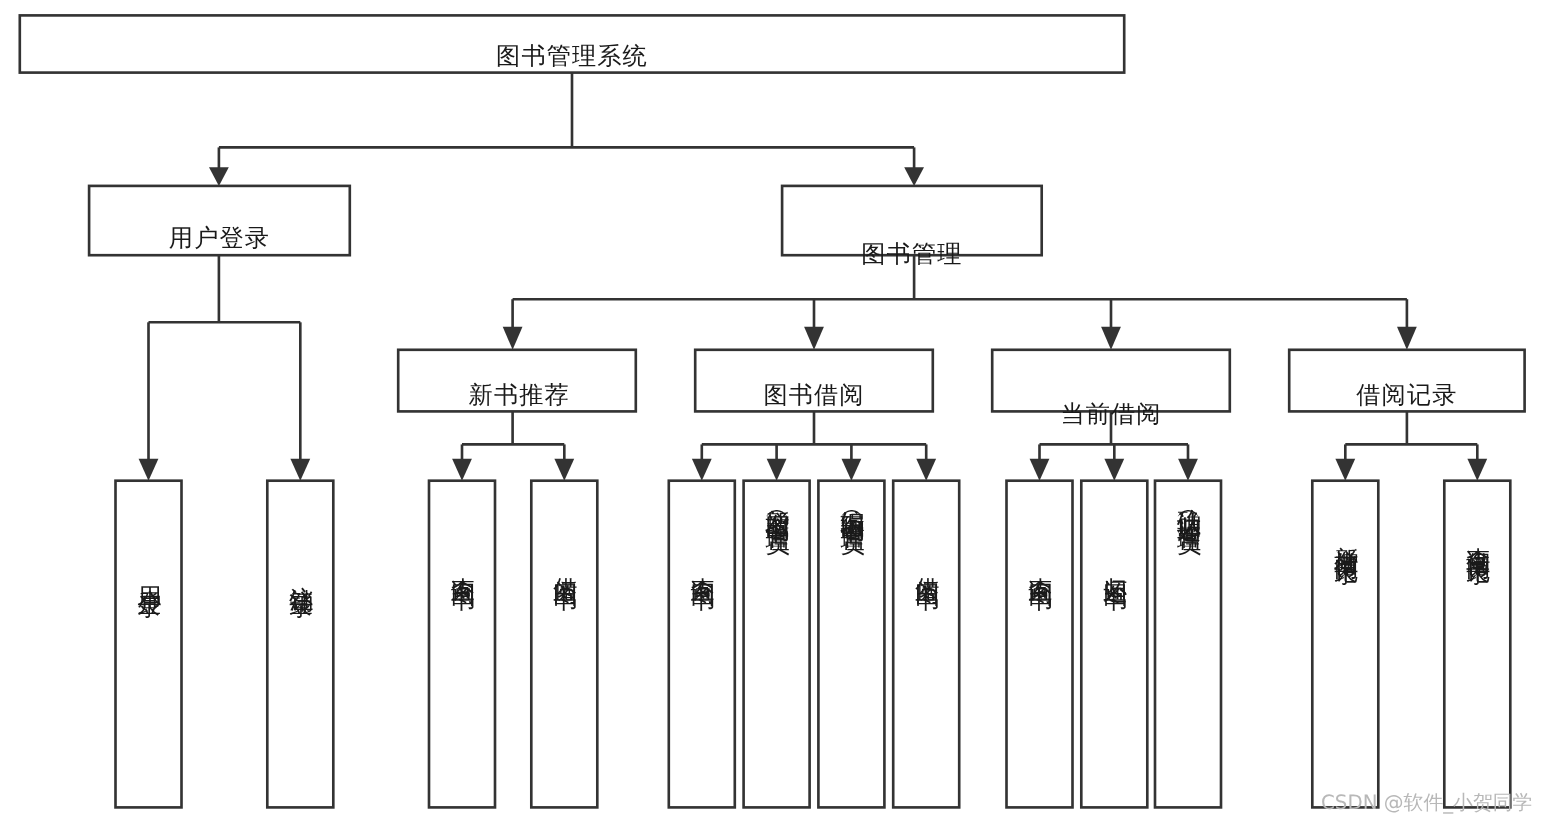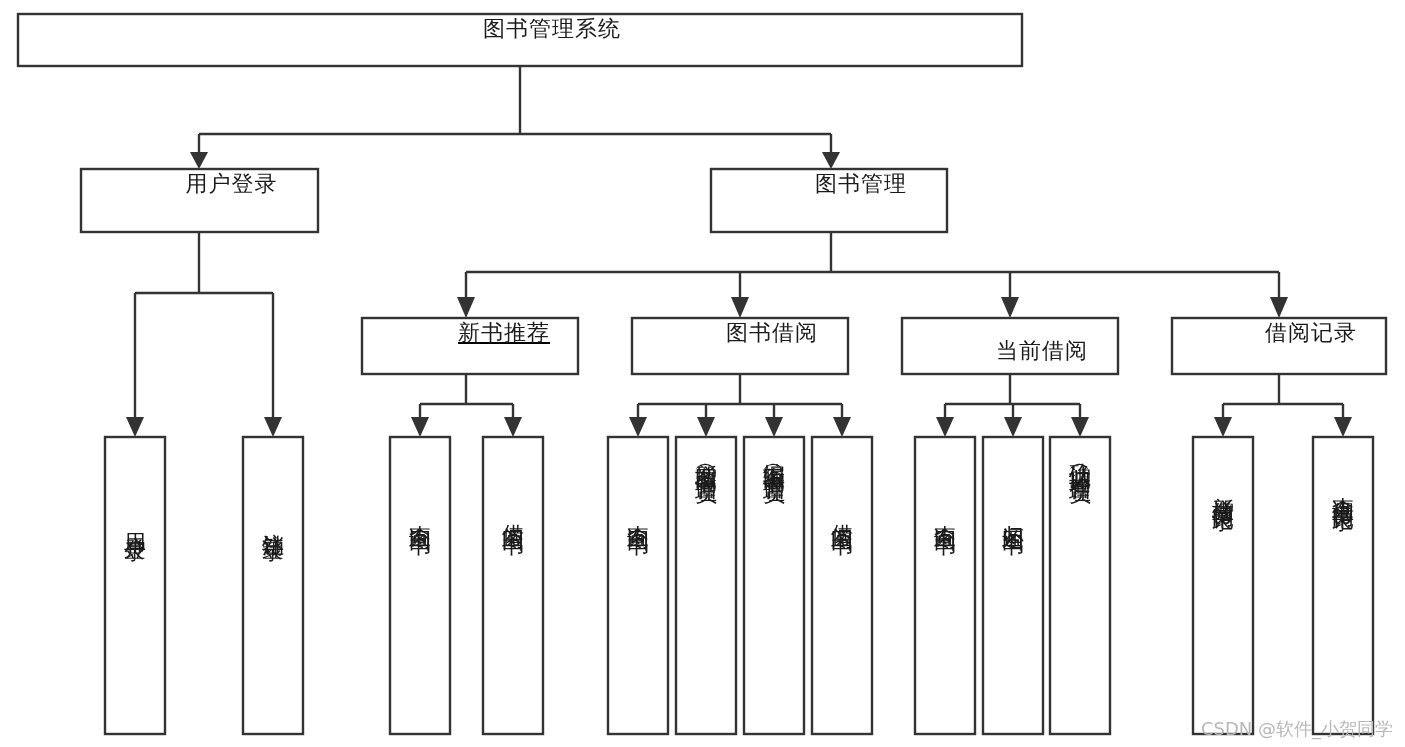--- a/index.html
+++ b/index.html
@@ -54,24 +54,23 @@
     font-family: "DejaVu Sans", "Liberation Sans", sans-serif;
     font-size: 22px;
     line-height: 1;
     color: #1a1a1a;
     letter-spacing: 3px;
     white-space: nowrap;
   }
   .hlabel-wrap {
     position: absolute;
     display: flex;
-    align-items: flex-start;
+    align-items: flex-end;
     justify-content: center;
     pointer-events: none;
-    padding-left: 32px;
   }
   .hlabel-text {
     font-family: "DejaVu Sans", "Liberation Sans", sans-serif;
     font-size: 22px;
     color: #1a1a1a;
     letter-spacing: 1px;
     white-space: nowrap;
   }
   #watermark {
     position: absolute;
@@ -188,21 +187,21 @@
     <span class="hlabel-text">图书管理系统</span>
   </div>
 
   <div class="hlabel-wrap" style="left:81px;  top:169px; width:237px; height:63px;">
     <span class="hlabel-text">用户登录</span>
   </div>
   <div class="hlabel-wrap" style="left:711px; top:169px; width:236px; height:77px;">
     <span class="hlabel-text">图书管理</span>
   </div>
 
-  <div class="hlabel-wrap" style="left:362px;  top:318px; width:220px; height:56px;text-decoration:underline;">
+  <div class="hlabel-wrap" style="left:362px;  top:318px; width:220px; height:56px;">
     <span class="hlabel-text">新书推荐</span>
   </div>
   <div class="hlabel-wrap" style="left:632px;  top:318px; width:216px; height:56px;">
     <span class="hlabel-text">图书借阅</span>
   </div>
   <div class="hlabel-wrap" style="left:902px;  top:336px; width:216px; height:56px;">
     <span class="hlabel-text">当前借阅</span>
   </div>
   <div class="hlabel-wrap" style="left:1172px; top:318px; width:214px; height:56px;">
     <span class="hlabel-text">借阅记录</span>

